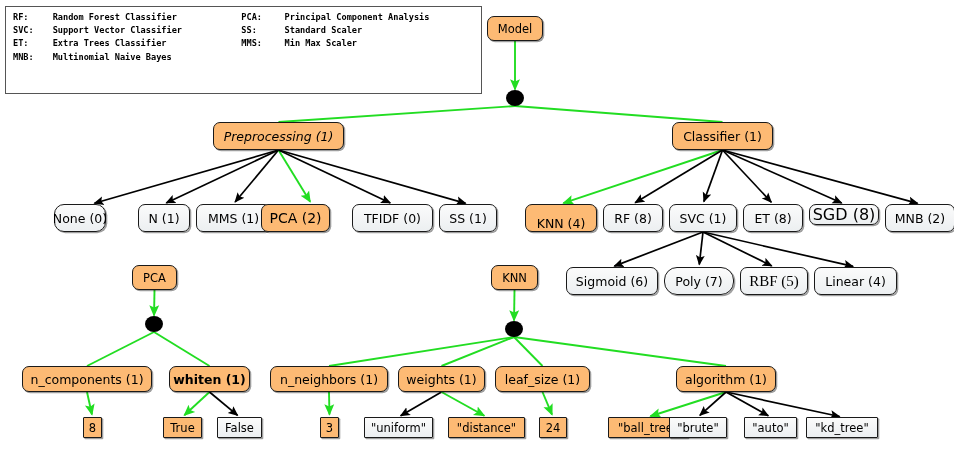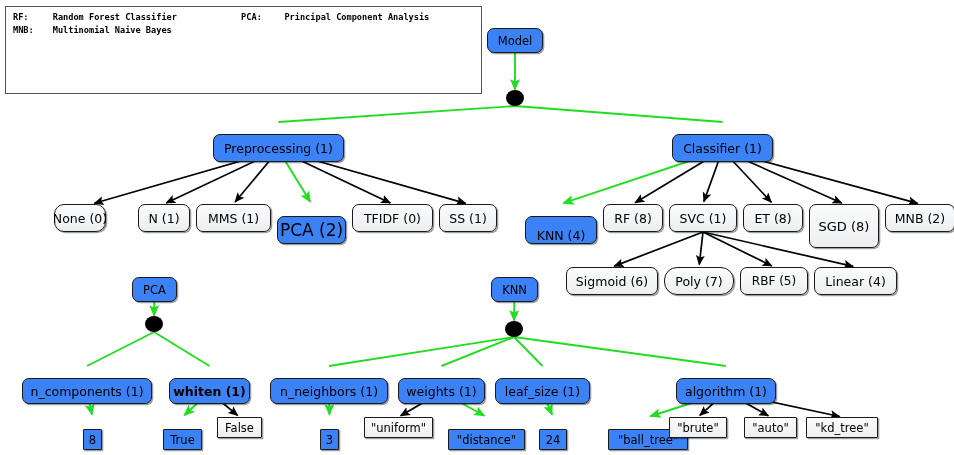--- a/index.html
+++ b/index.html
@@ -17,21 +17,21 @@
   .legend td.key{width:42px;font-weight:600;}
   .legend td.val{width:196px;font-weight:600;}
   .legend td.key2{width:46px;font-weight:600;}
   .node{position:absolute;box-sizing:border-box;display:flex;
         align-items:center;justify-content:center;
         color:#000;white-space:nowrap;}
   .rounded{border-radius:7px;border:1.6px solid #1a1a1a;
            box-shadow:1.3px 1.3px 0 rgba(0,0,0,.38);}
   .square{border-radius:1px;border:1.6px solid #1a1a1a;
           box-shadow:1.3px 1.3px 0 rgba(0,0,0,.38);}
-  .green{background:#3b82f6;margin-top:12px;}
+  .green{background:#fdba74;}
   .white{background:linear-gradient(180deg,#fbfbfb 0%,#eceff1 100%);}
   .dot{position:absolute;background:#000;border-radius:50%;}
 </style>
 </head>
 <body>
 
 <div id="stage">
 
   <svg class="edges" viewBox="0 0 954 455" xmlns="http://www.w3.org/2000/svg">
     <defs>
@@ -87,82 +87,94 @@
   <div class="legend">
     <table>
       <tbody id="legend-body">
           <tr>
             <td class="key">RF:</td>
             <td class="val">Random Forest Classifier</td>
             <td class="key2">PCA:</td>
             <td class="val">Principal Component Analysis</td>
           </tr>
           <tr>
+            <td class="key">SVC:</td>
+            <td class="val">Support Vector Classifier</td>
+            <td class="key2">SS:</td>
+            <td class="val">Standard Scaler</td>
+          </tr>
+          <tr>
+            <td class="key">ET:</td>
+            <td class="val">Extra Trees Classifier</td>
+            <td class="key2">MMS:</td>
+            <td class="val">Min Max Scaler</td>
+          </tr>
+          <tr>
             <td class="key">MNB:</td>
             <td class="val">Multinomial Naive Bayes</td>
             <td class="key2"></td>
             <td class="val"></td>
           </tr>
         </tbody>
     </table>
   </div>
 
   <div id="node-layer">
       <div class="node rounded green" style="left: 487px; top: 16px; width: 56px; height: 25px; font-size: 11.5px;">
         <span>Model</span>
       </div>
-      <div class="node rounded green" style="left: 213px; top: 122px; width: 131px; height: 28px; font-size: 12.5px;">
+      <div class="node rounded green" style="left: 213px; top: 122px; width: 131px; height: 28px; font-size: 12.5px; font-style: italic;">
         <span>Preprocessing (1)</span>
       </div>
       <div class="node rounded green" style="left: 672px; top: 122px; width: 101px; height: 28px; font-size: 12.5px;">
         <span>Classifier (1)</span>
       </div>
       <div class="node rounded white" style="left: 54px; top: 204px; width: 52px; height: 28px; font-size: 12.5px; border-radius: 10px;">
         <span>None (0)</span>
       </div>
       <div class="node rounded white" style="left: 138px; top: 204px; width: 52px; height: 28px; font-size: 12.5px;">
         <span>N (1)</span>
       </div>
       <div class="node rounded white" style="left: 196px; top: 204px; width: 75px; height: 28px; font-size: 12.5px;">
         <span>MMS (1)</span>
       </div>
-      <div class="node rounded green" style="left: 277px; top: 204px; width: 69px; height: 28px; font-size: 17px;">
+      <div class="node rounded green" style="left: 261px; top: 204px; width: 69px; height: 28px; font-size: 14px;">
         <span>PCA (2)</span>
       </div>
       <div class="node rounded white" style="left: 352px; top: 204px; width: 81px; height: 28px; font-size: 12.5px;">
         <span>TFIDF (0)</span>
       </div>
       <div class="node rounded white" style="left: 439px; top: 204px; width: 58px; height: 28px; font-size: 12.5px;">
         <span>SS (1)</span>
       </div>
       <div class="node rounded green" style="left: 525px; top: 204px; width: 72px; height: 28px; font-size: 12.5px; align-items: flex-end;">
         <span>KNN (4)</span>
       </div>
       <div class="node rounded white" style="left: 603px; top: 204px; width: 60px; height: 28px; font-size: 12.5px;">
         <span>RF (8)</span>
       </div>
       <div class="node rounded white" style="left: 669px; top: 204px; width: 68px; height: 28px; font-size: 12.5px;">
         <span>SVC (1)</span>
       </div>
       <div class="node rounded white" style="left: 743px; top: 204px; width: 60px; height: 28px; font-size: 12.5px;">
         <span>ET (8)</span>
       </div>
-      <div class="node rounded white" style="left: 809px; top: 204px; width: 70px; height: 44px; font-size: 13px;">
+      <div class="node rounded white" style="left: 809px; top: 204px; width: 70px; height: 21px; font-size: 16px;">
         <span>SGD (8)</span>
       </div>
       <div class="node rounded white" style="left: 885px; top: 204px; width: 70px; height: 28px; font-size: 12.5px;">
         <span>MNB (2)</span>
       </div>
       <div class="node rounded white" style="left: 566px; top: 267px; width: 92px; height: 28px; font-size: 12.5px;">
         <span>Sigmoid (6)</span>
       </div>
       <div class="node rounded white" style="left: 664px; top: 267px; width: 70px; height: 28px; font-size: 12.5px; border-radius: 13px;">
         <span>Poly (7)</span>
       </div>
-      <div class="node rounded white" style="left: 740px; top: 267px; width: 68px; height: 28px; font-size: 12px;">
+      <div class="node rounded white" style="left: 740px; top: 267px; width: 68px; height: 28px; font-size: 15px; font-family: Liberation Serif, serif;">
         <span>RBF (5)</span>
       </div>
       <div class="node rounded white" style="left: 814px; top: 267px; width: 83px; height: 28px; font-size: 12.5px;">
         <span>Linear (4)</span>
       </div>
       <div class="node rounded green" style="left: 132px; top: 265px; width: 45px; height: 25px; font-size: 11.5px;">
         <span>PCA</span>
       </div>
       <div class="node rounded green" style="left: 491px; top: 265px; width: 47px; height: 25px; font-size: 11.5px;">
         <span>KNN</span>

